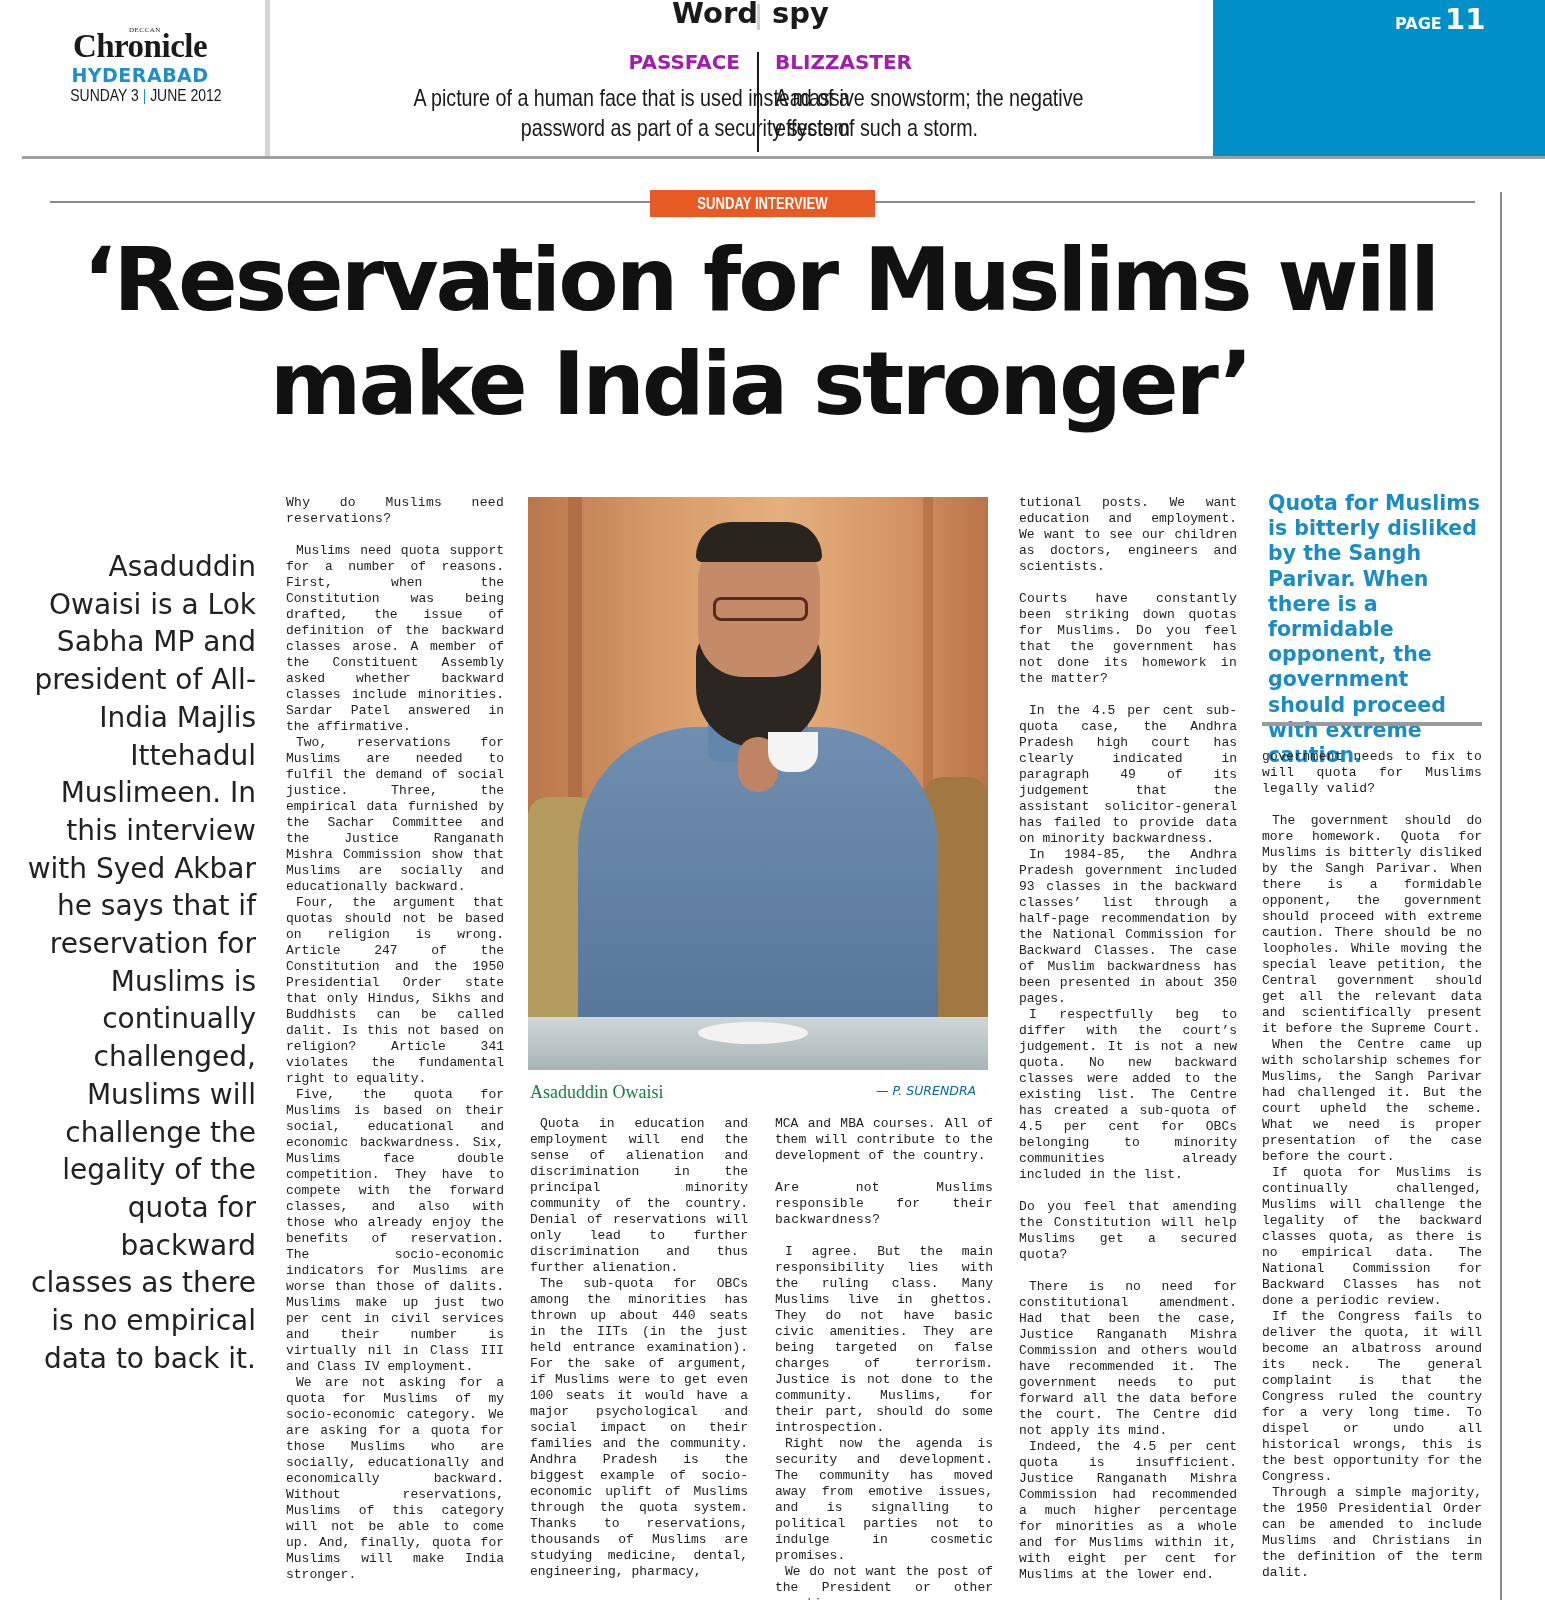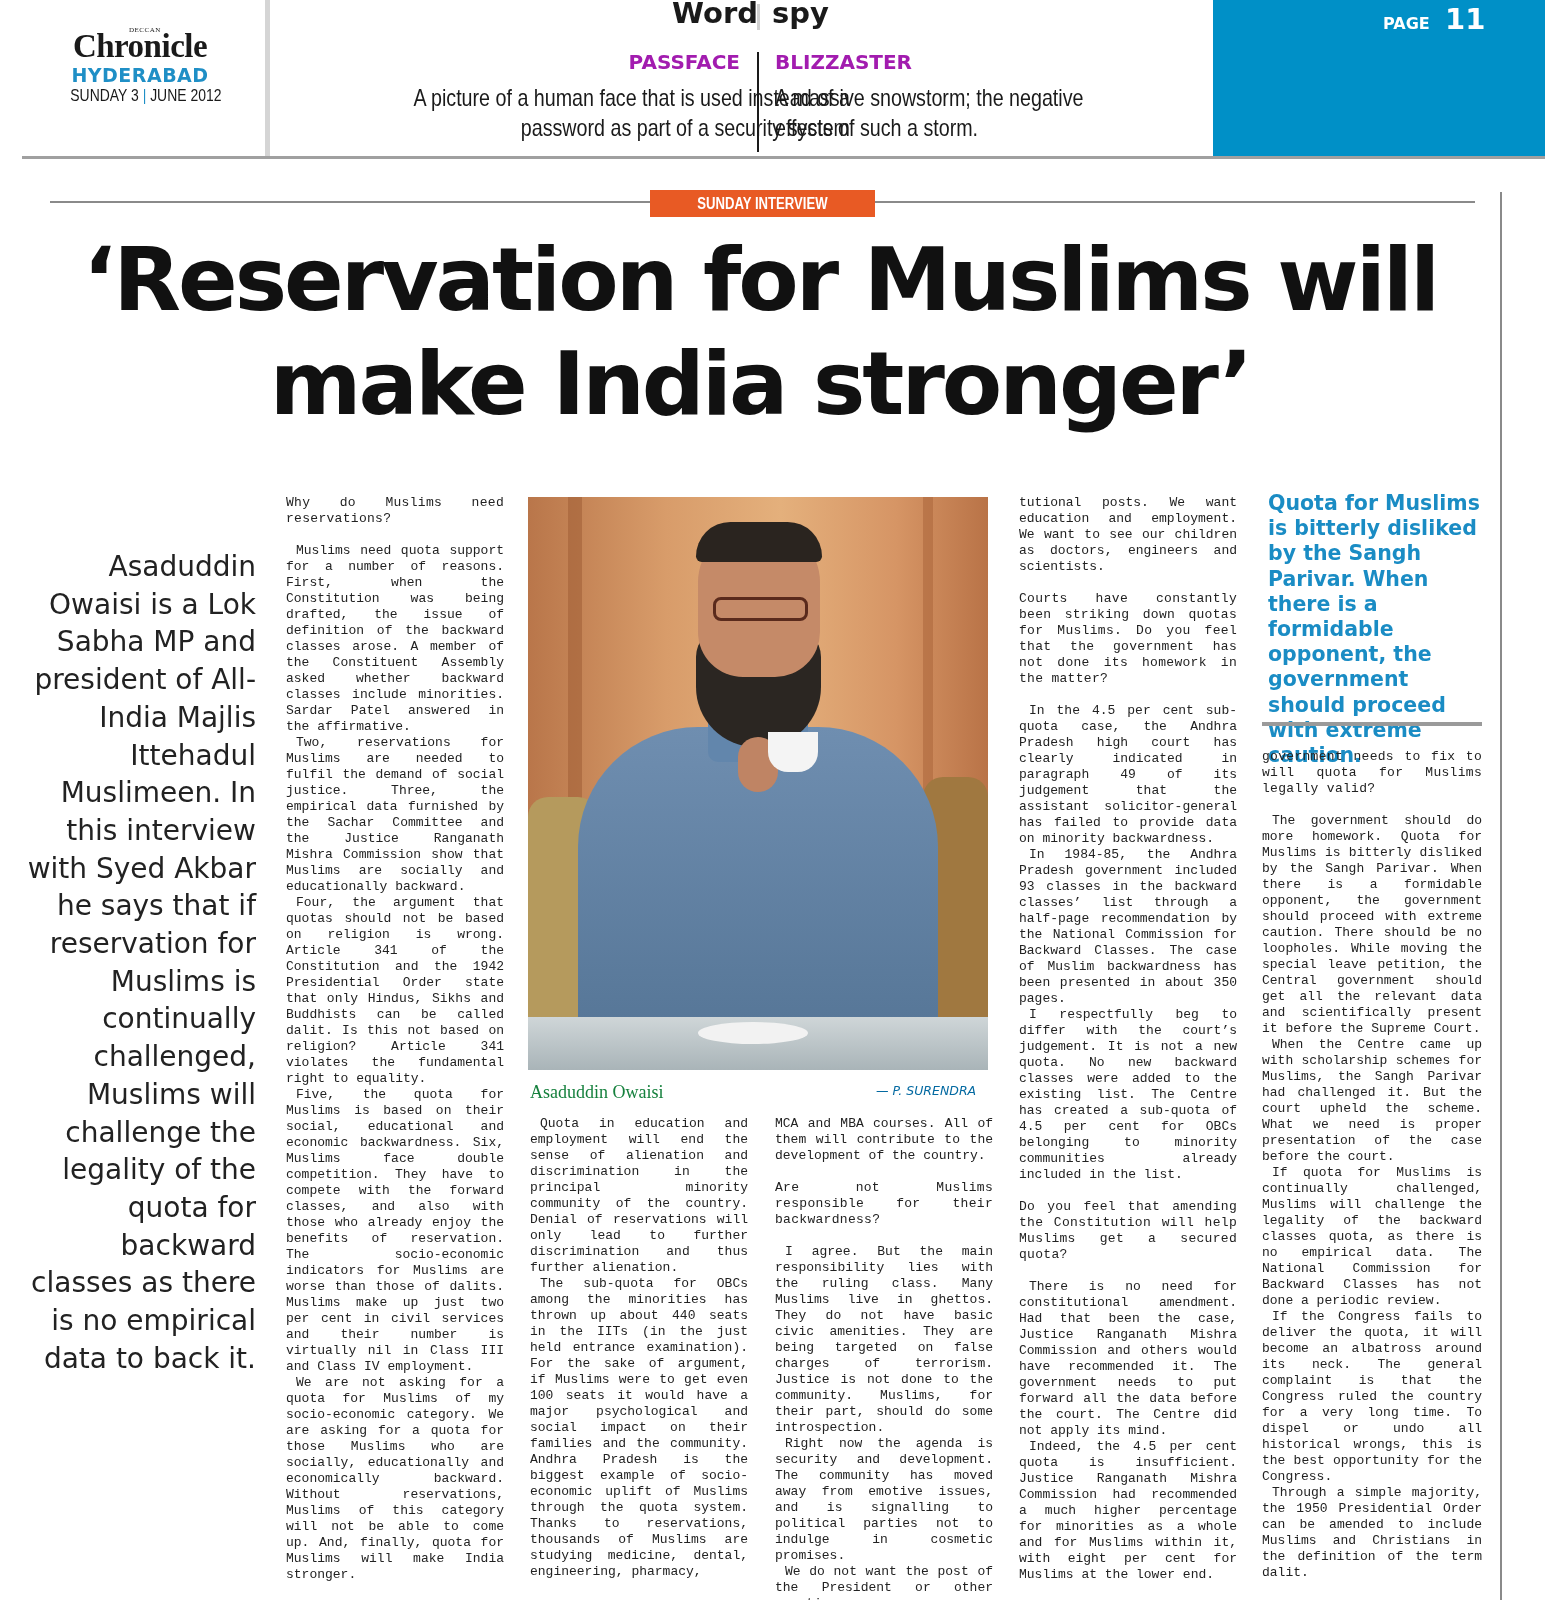--- a/index.html
+++ b/index.html
@@ -24,21 +24,21 @@
 
   .ws-divider { left:757px; top:52px; width:2px; height:100px; background:#1a1a1a; }
   .ws-term { font-family:"DejaVu Sans", sans-serif; font-weight:bold; color:#a21caf; font-size:20px; }
   .ws-term.left { left:440px; top:50px; width:300px; text-align:right; }
   .ws-term.right { left:775px; top:50px; }
   .ws-def { font-family:"Liberation Sans", sans-serif; font-size:24px; line-height:30px; transform-origin:left top; }
   .ws-def.left { left:250px; top:83px; width:600px; text-align:right; transform:scaleX(0.82); transform-origin:right top; }
   .ws-def.right { left:775px; top:83px; width:420px; transform:scaleX(0.82); }
 
   .page-box { left:1213px; top:0; width:332px; height:156px; background:#0090c7; }
-  .page-box .lbl { position:absolute; left:170px; top:14px; font-family:"DejaVu Sans", sans-serif; font-weight:bold; color:#fff; font-size:16px; }
+  .page-box .lbl { position:absolute; left:182px; top:14px; font-family:"DejaVu Sans", sans-serif; font-weight:bold; color:#fff; font-size:16px; }
   .page-box .num { position:absolute; left:232px; top:2px; font-family:"DejaVu Sans", sans-serif; font-weight:bold; color:#fff; font-size:29px; }
 
   
   .band-rule { left:50px; top:201px; width:1425px; height:2px; background:#8a8a8a; }
   .right-vrule { left:1500px; top:192px; width:2px; height:1408px; background:#8a8a8a; }
   .section-tag { left:650px; top:190px; width:225px; height:27px; background:#e85a24; color:#fff; font-family:"Liberation Sans", sans-serif; font-weight:bold; font-size:16px; line-height:27px; text-align:center; }
   .section-tag span { display:inline-block; transform:scaleX(0.82); }
 
   
   .headline { left:20px; top:228px; width:1480px; text-align:center; font-family:"DejaVu Sans", sans-serif; font-weight:bold; color:#111; font-size:88px; line-height:104px; letter-spacing:-3px; }
@@ -143,21 +143,21 @@
 <div class="abs credit">— P. SURENDRA</div>
 
 <div class="abs pullquote">Quota for Muslims is bitterly disliked by the Sangh Parivar. When there is a formidable opponent, the government should proceed with extreme caution.</div>
 <div class="abs pq-rule"></div>
 
 <div class="abs col col1">
     <p class="q">Why do Muslims need reservations?</p>
     <div class="gap"></div>
     <p>Muslims need quota support for a number of reasons. First, when the Constitution was being drafted, the issue of definition of the backward classes arose. A member of the Constituent Assembly asked whether backward classes include minorities. Sardar Patel answered in the affirmative.</p>
     <p>Two, reservations for Muslims are needed to fulfil the demand of social justice. Three, the empirical data furnished by the Sachar Committee and the Justice Ranganath Mishra Commission show that Muslims are socially and educationally backward.</p>
-    <p>Four, the argument that quotas should not be based on religion is wrong. Article 341 of the Constitution and the 1942 Presidential Order state that only Hindus, Sikhs and Buddhists can be called dalit. Is this not based on religion? Article 341 violates the fundamental right to equality.</p>
+    <p>Four, the argument that quotas should not be based on religion is wrong. Article 247 of the Constitution and the 1950 Presidential Order state that only Hindus, Sikhs and Buddhists can be called dalit. Is this not based on religion? Article 341 violates the fundamental right to equality.</p>
     <p>Five, the quota for Muslims is based on their social, educational and economic backwardness. Six, Muslims face double competition. They have to compete with the forward classes, and also with those who already enjoy the benefits of reservation. The socio-economic indicators for Muslims are worse than those of dalits. Muslims make up just two per cent in civil services and their number is virtually nil in Class III and Class IV employment.</p>
     <p>We are not asking for a quota for Muslims of my socio-economic category. We are asking for a quota for those Muslims who are socially, educationally and economically backward. Without reservations, Muslims of this category will not be able to come up. And, finally, quota for Muslims will make India stronger.</p>
     <div class="gap"></div>
     <p class="q">How would reservations for Muslims make India stronger?</p>
   </div>
 <div class="abs col col2">
     <p>Quota in education and employment will end the sense of alienation and discrimination in the principal minority community of the country. Denial of reservations will only lead to further discrimination and thus further alienation.</p>
     <p>The sub-quota for OBCs among the minorities has thrown up about 440 seats in the IITs (in the just held entrance examination). For the sake of argument, if Muslims were to get even 100 seats it would have a major psychological and social impact on their families and the community. Andhra Pradesh is the biggest example of socio-economic uplift of Muslims through the quota system. Thanks to reservations, thousands of Muslims are studying medicine, dental, engineering, pharmacy,</p>
   </div>
 <div class="abs col col3">

